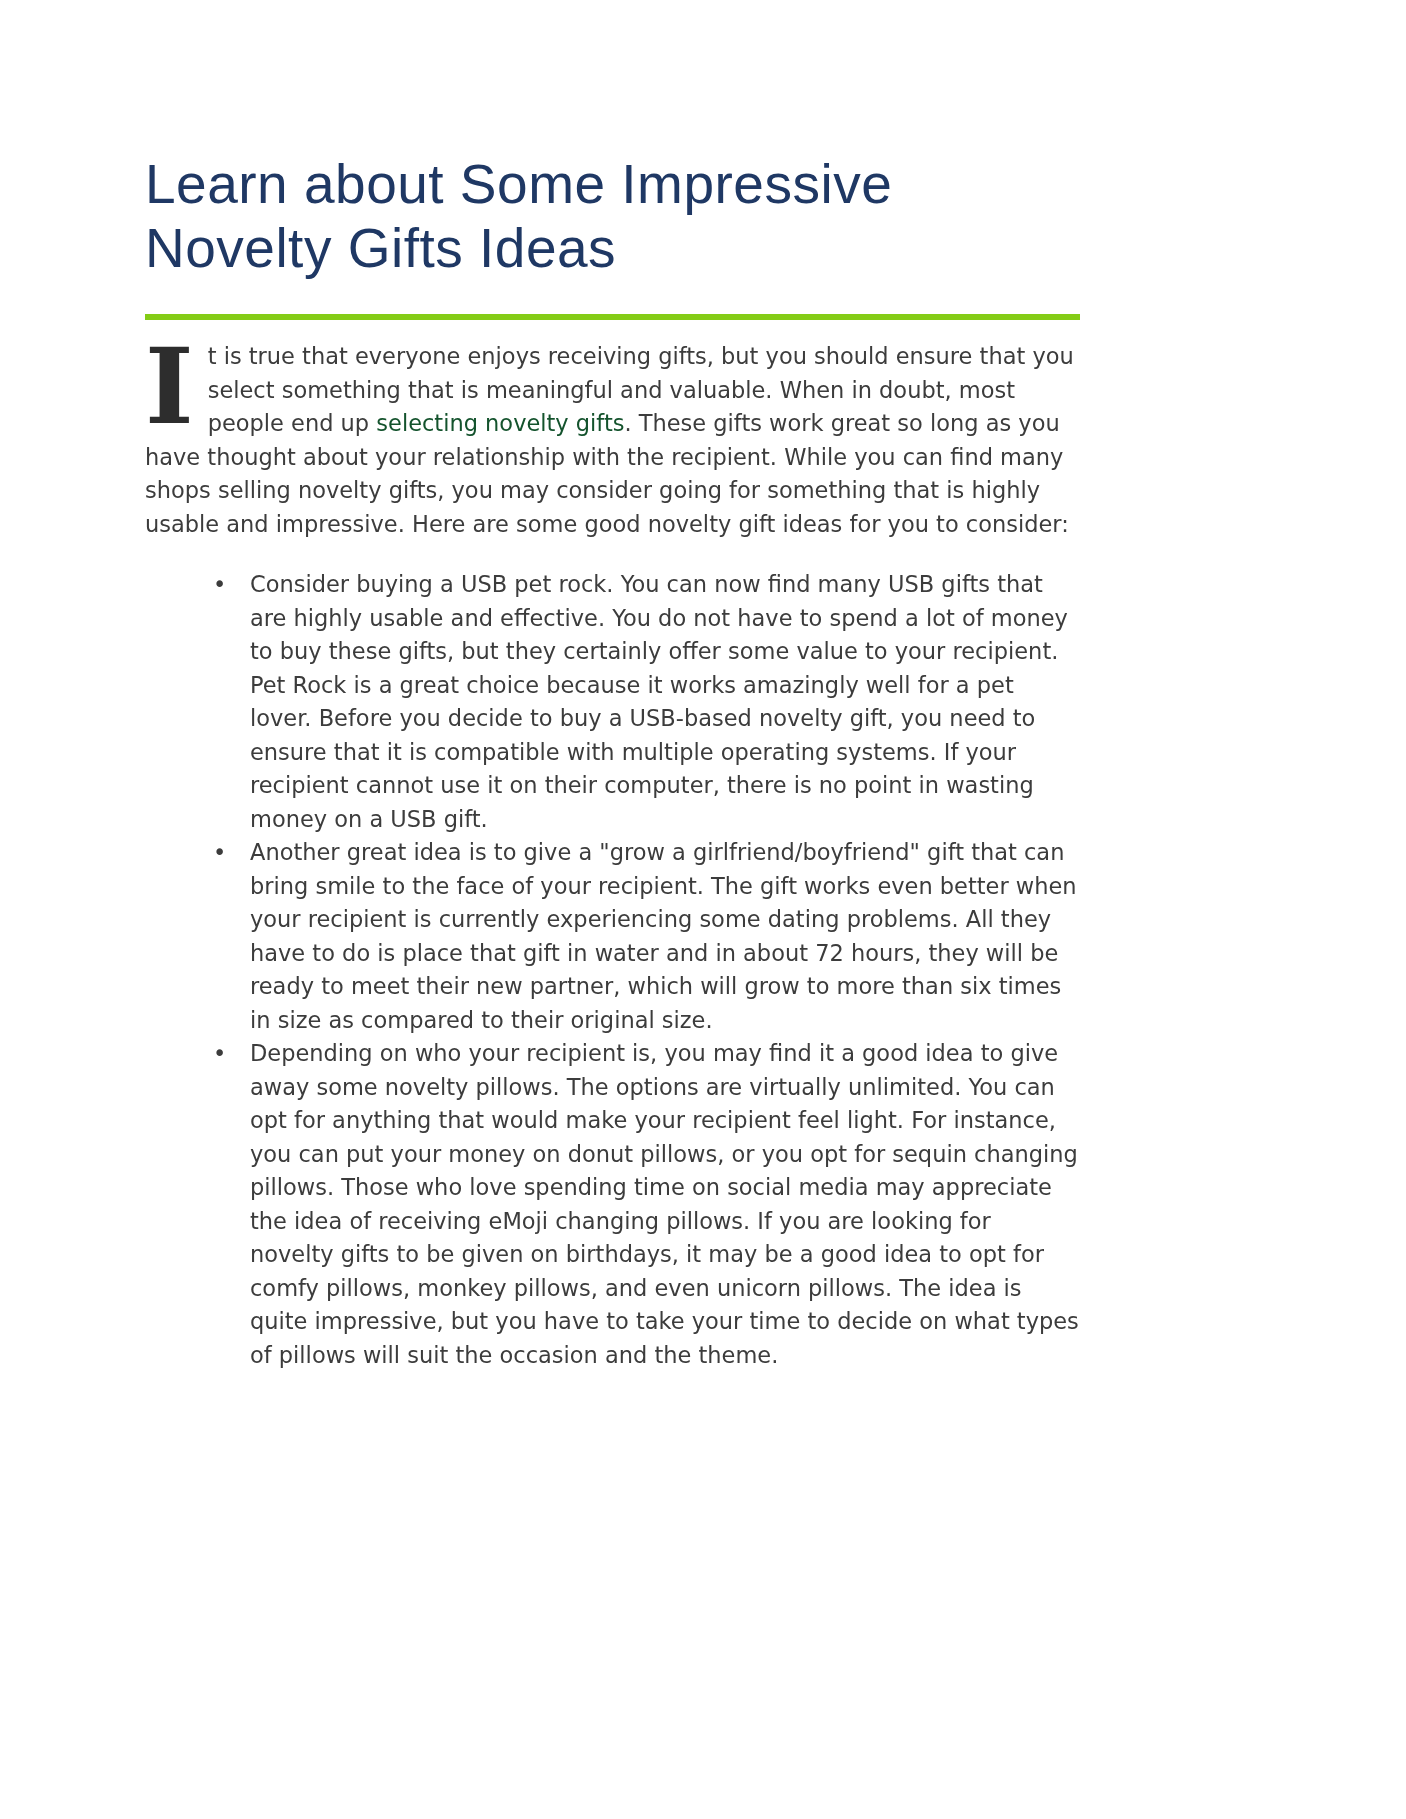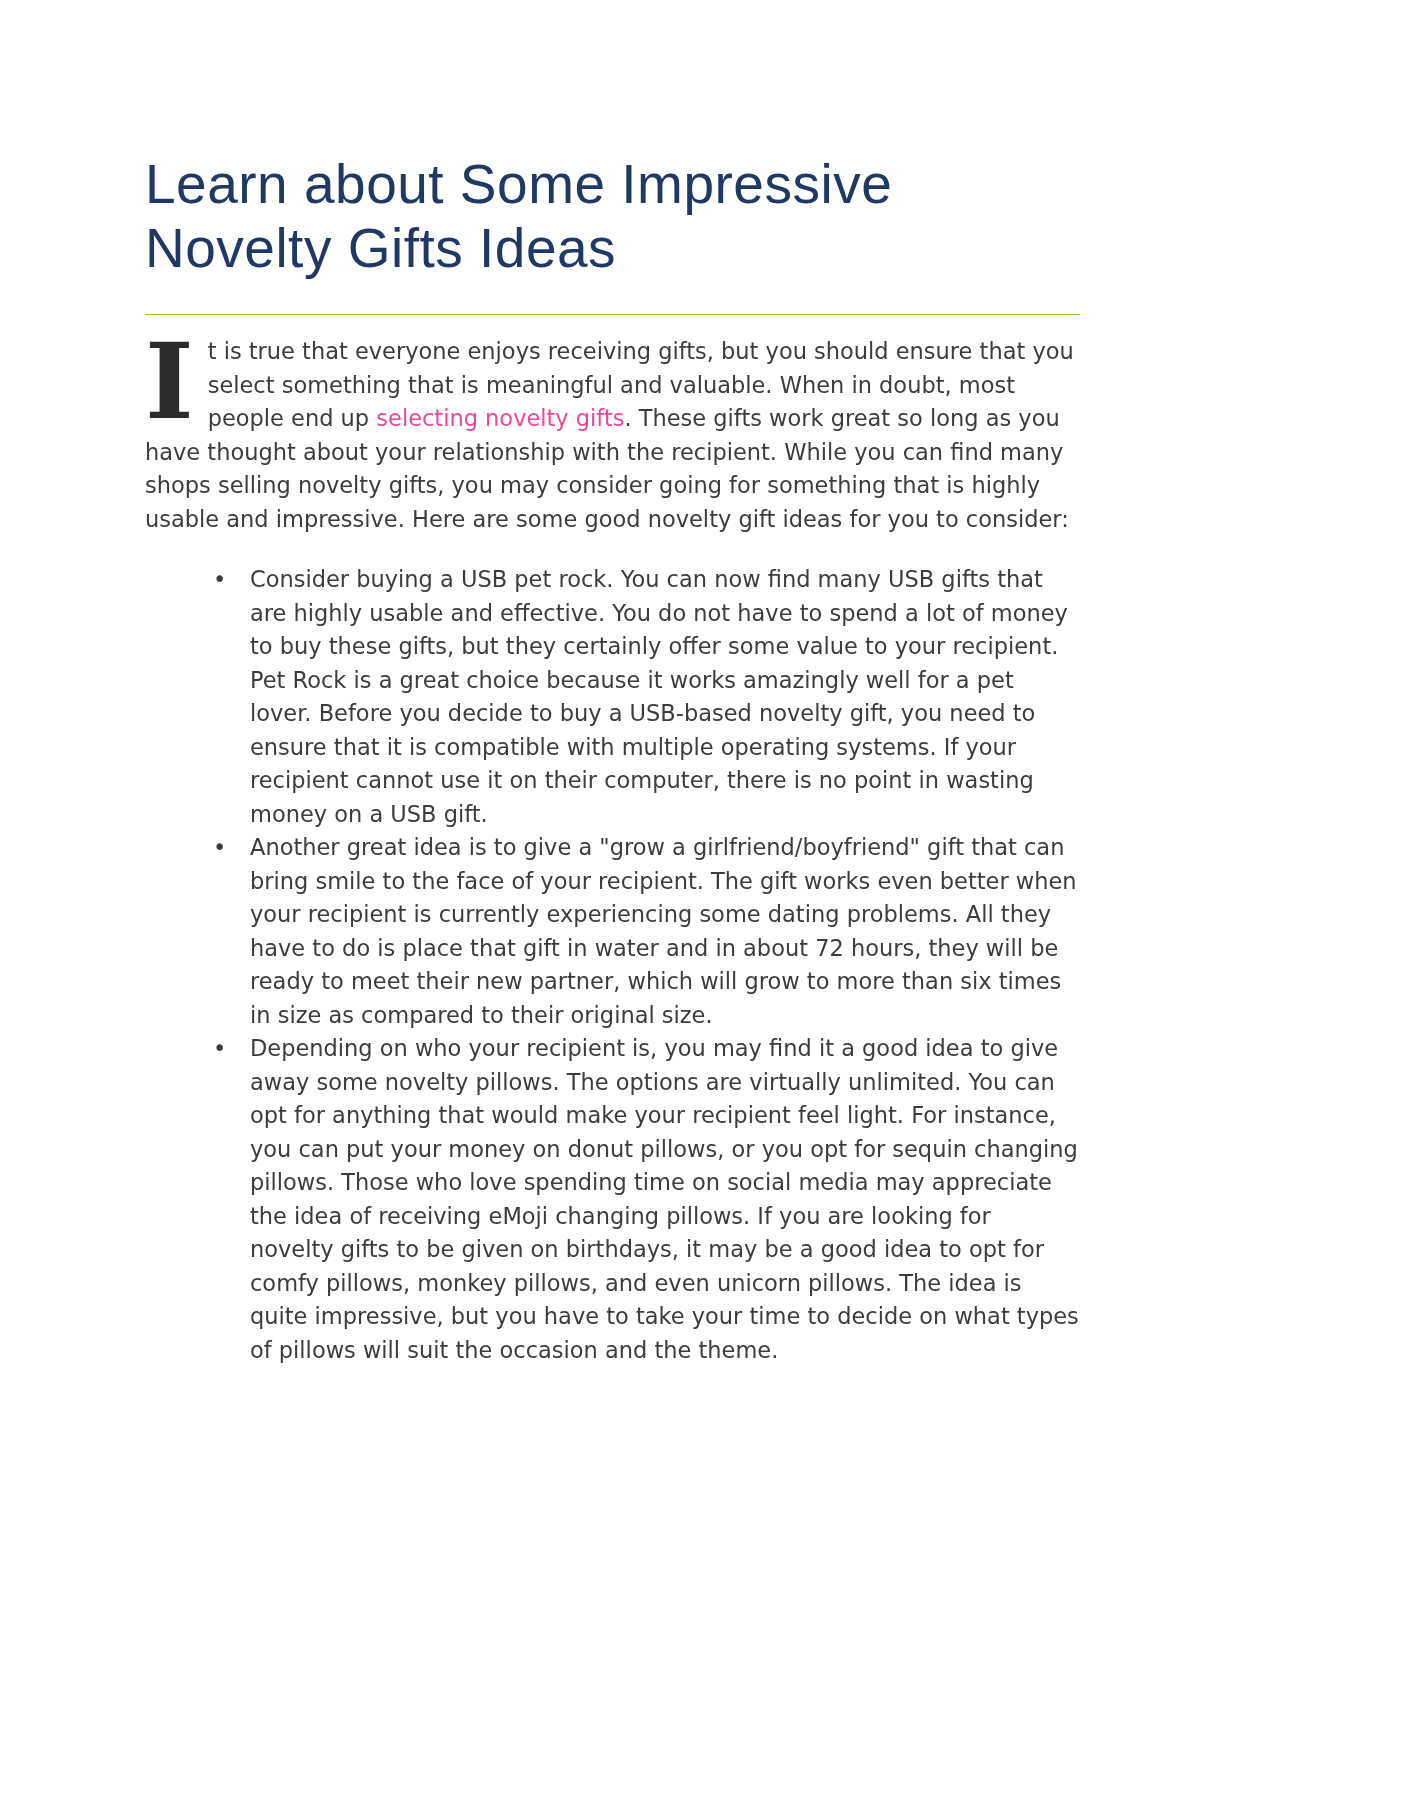--- a/index.html
+++ b/index.html
@@ -16,21 +16,21 @@
     height: 1819px;
     background: #ffffff;
   }
   .content {
     padding: 152px 0 0 145px;
     width: 1080px; 
   }
   .title-block {
     width: 935px;
     padding-bottom: 34px;
-    border-bottom: 1px solid #84cc16;
+    border-bottom: 6px solid #84cc16;
   }
   .doc-title {
     font-family: "Liberation Sans", sans-serif;
     font-weight: 400;
     font-size: 55px;
     line-height: 64px;
     color: #1f3864;
     letter-spacing: 0.5px;
   }
   .intro {
@@ -44,21 +44,21 @@
     float: left;
     font-family: "DejaVu Serif", serif;
     font-weight: 700;
     font-size: 104px;
     line-height: 82px;
     height: 94px;
     margin: 6px 14px 0 0;
     color: #2d2d2d;
   }
   .intro-link {
-    color: #ec4899;
+    color: #14532d;
     text-decoration: none;
     cursor: pointer;
   }
   .bullet-list {
     list-style: none;
     margin-top: 27px;
     width: 935px;
     font-size: 22.5px;
     line-height: 33.5px;
     color: #3c3c3c;

